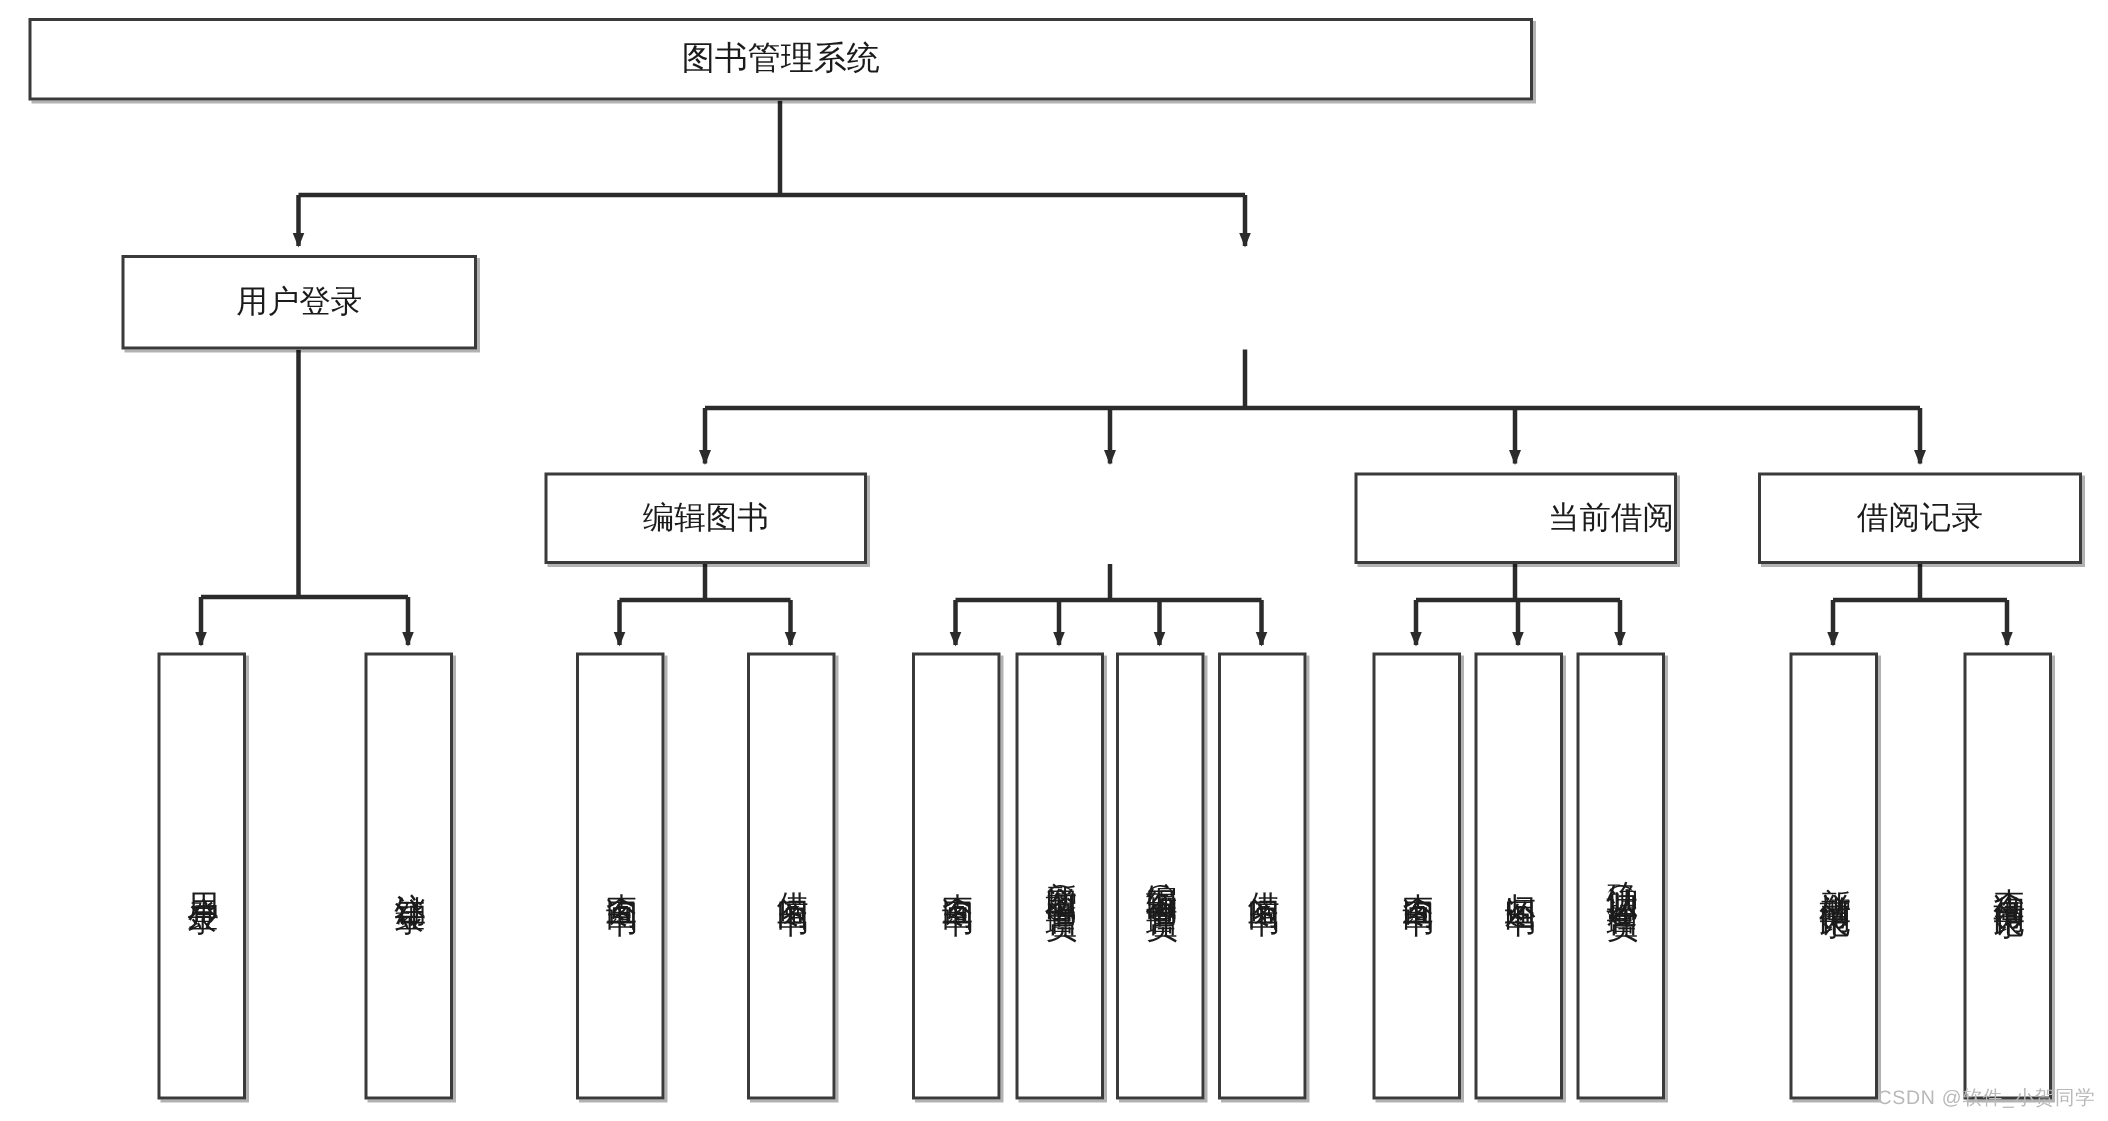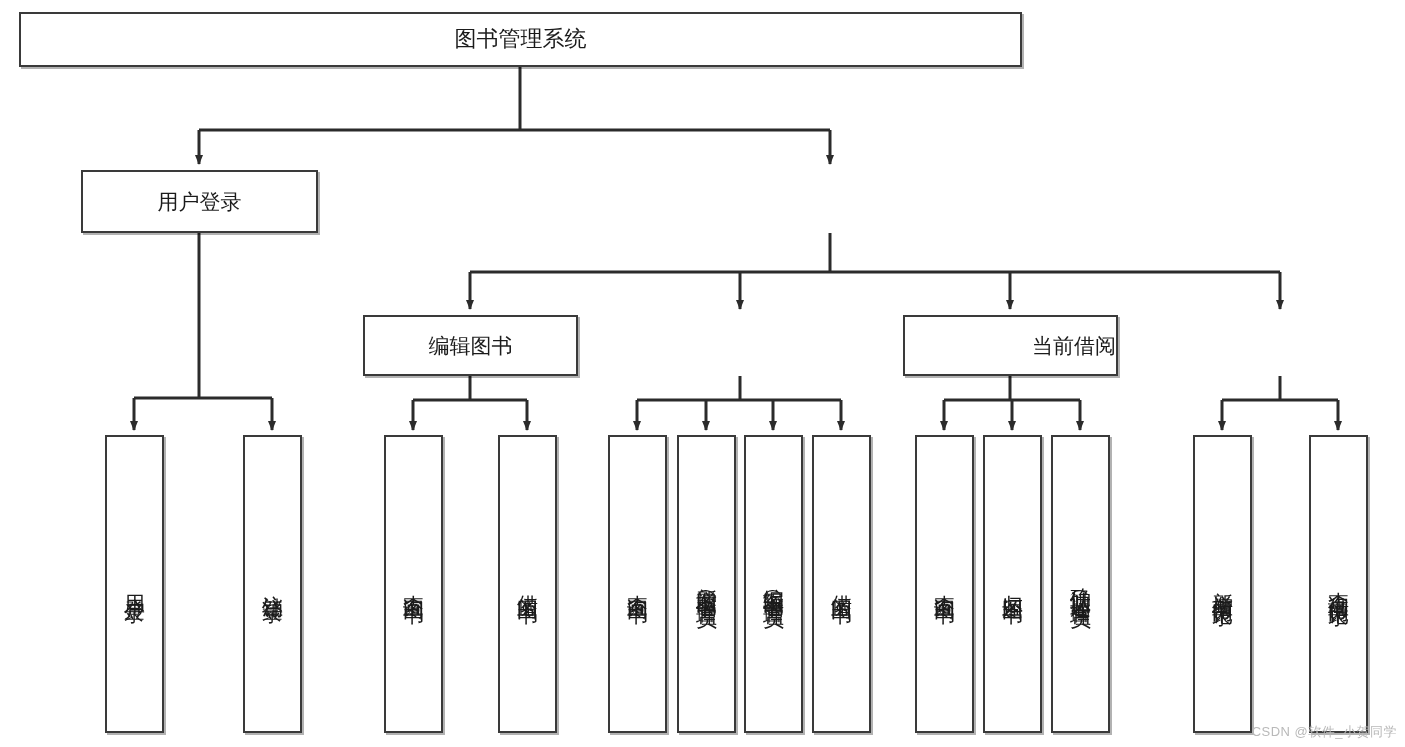--- a/index.html
+++ b/index.html
@@ -141,20 +141,23 @@
 
   <div class="node h" style="left:363px; top:315px; width:215px; height:61px;">
     <span class="lbl">编辑图书</span>
   </div>
 
 
   <div class="node h" style="left:903px; top:315px; width:215px; height:61px;justify-content:flex-end;">
     <span class="lbl">当前借阅</span>
   </div>
 
+  <div class="node h" style="left:1172px; top:315px; width:216px; height:61px;">
+    <span class="lbl">借阅记录</span>
+  </div>
 
   <div class="node v" style="left:105px; top:435px; width:59px; height:298px;">
     <span class="lbl">用户登录</span>
   </div>
 
   <div class="node v" style="left:243px; top:435px; width:59px; height:298px;">
     <span class="lbl">注销登录</span>
   </div>
 
   <div class="node v" style="left:384px; top:435px; width:59px; height:298px;">

